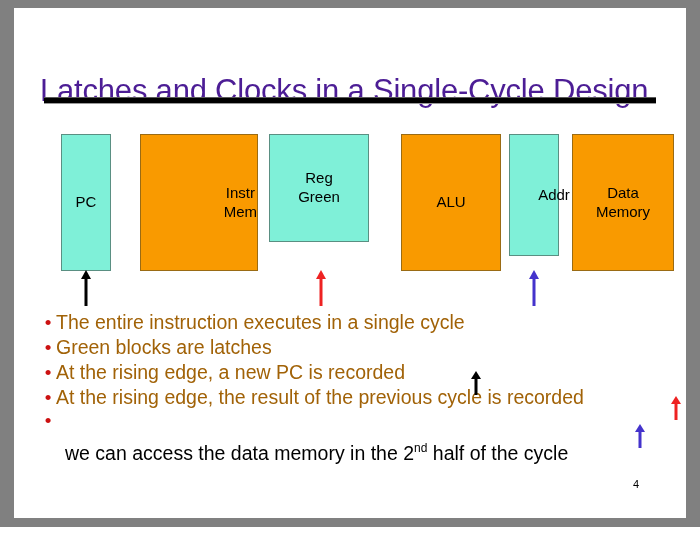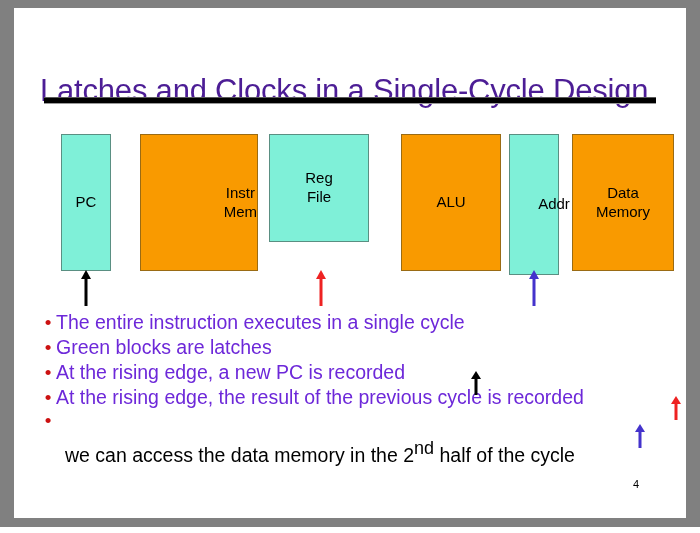--- a/index.html
+++ b/index.html
@@ -130,30 +130,30 @@
     white-space: nowrap;
   }
   .bullet-dot {
     color: #CC1111;
     font-size: 19px;
     line-height: 1;
     width: 16px;
     flex: 0 0 16px;
     text-align: center;
   }
-  .bullet-text { color: #6d28d9; }
+  .bullet-text { color: #a16207; }
   .bullet-cont {
     padding-left: 25px;
     font-size: 19.5px;
     height: 25px;
     line-height: 25px;
     color: #000000;
     white-space: nowrap;
   }
-  .sup { font-size: 18px; vertical-align: super; }
+  .sup { font-size: 12px; vertical-align: super; }
 
   
   .inline-arrow {
     position: absolute;
     width: 12px;
     height: 26px;
   }
   .inline-arrow .ia-shaft {
     position: absolute;
     left: 50%;
@@ -210,29 +210,29 @@
         </div>
         <div class="dp-block unit" style="left: 126px; top: 126px; width: 118px; height: 137px; justify-content: flex-end;">
           <div>
             <div>Instr</div>
             <div>Mem</div>
           </div>
         </div>
         <div class="dp-block latch" style="left: 255px; top: 126px; width: 100px; height: 108px;">
           <div>
             <div>Reg</div>
-            <div>File</div>
+            <div>Green</div>
           </div>
         </div>
         <div class="dp-block unit" style="left: 380px; top: 126px; width: 100px; height: 137px; margin-left: 7px;">
           <div>
             <div>ALU</div>
           </div>
         </div>
-        <div class="dp-block latch" style="left: 495px; top: 126px; width: 50px; height: 141px; padding-left: 40px;">
+        <div class="dp-block latch" style="left: 495px; top: 126px; width: 50px; height: 122px; padding-left: 40px;">
           <div>
             <div>Addr</div>
           </div>
         </div>
         <div class="dp-block unit" style="left: 558px; top: 126px; width: 102px; height: 137px;">
           <div>
             <div>Data</div>
             <div>Memory</div>
           </div>
         </div>

